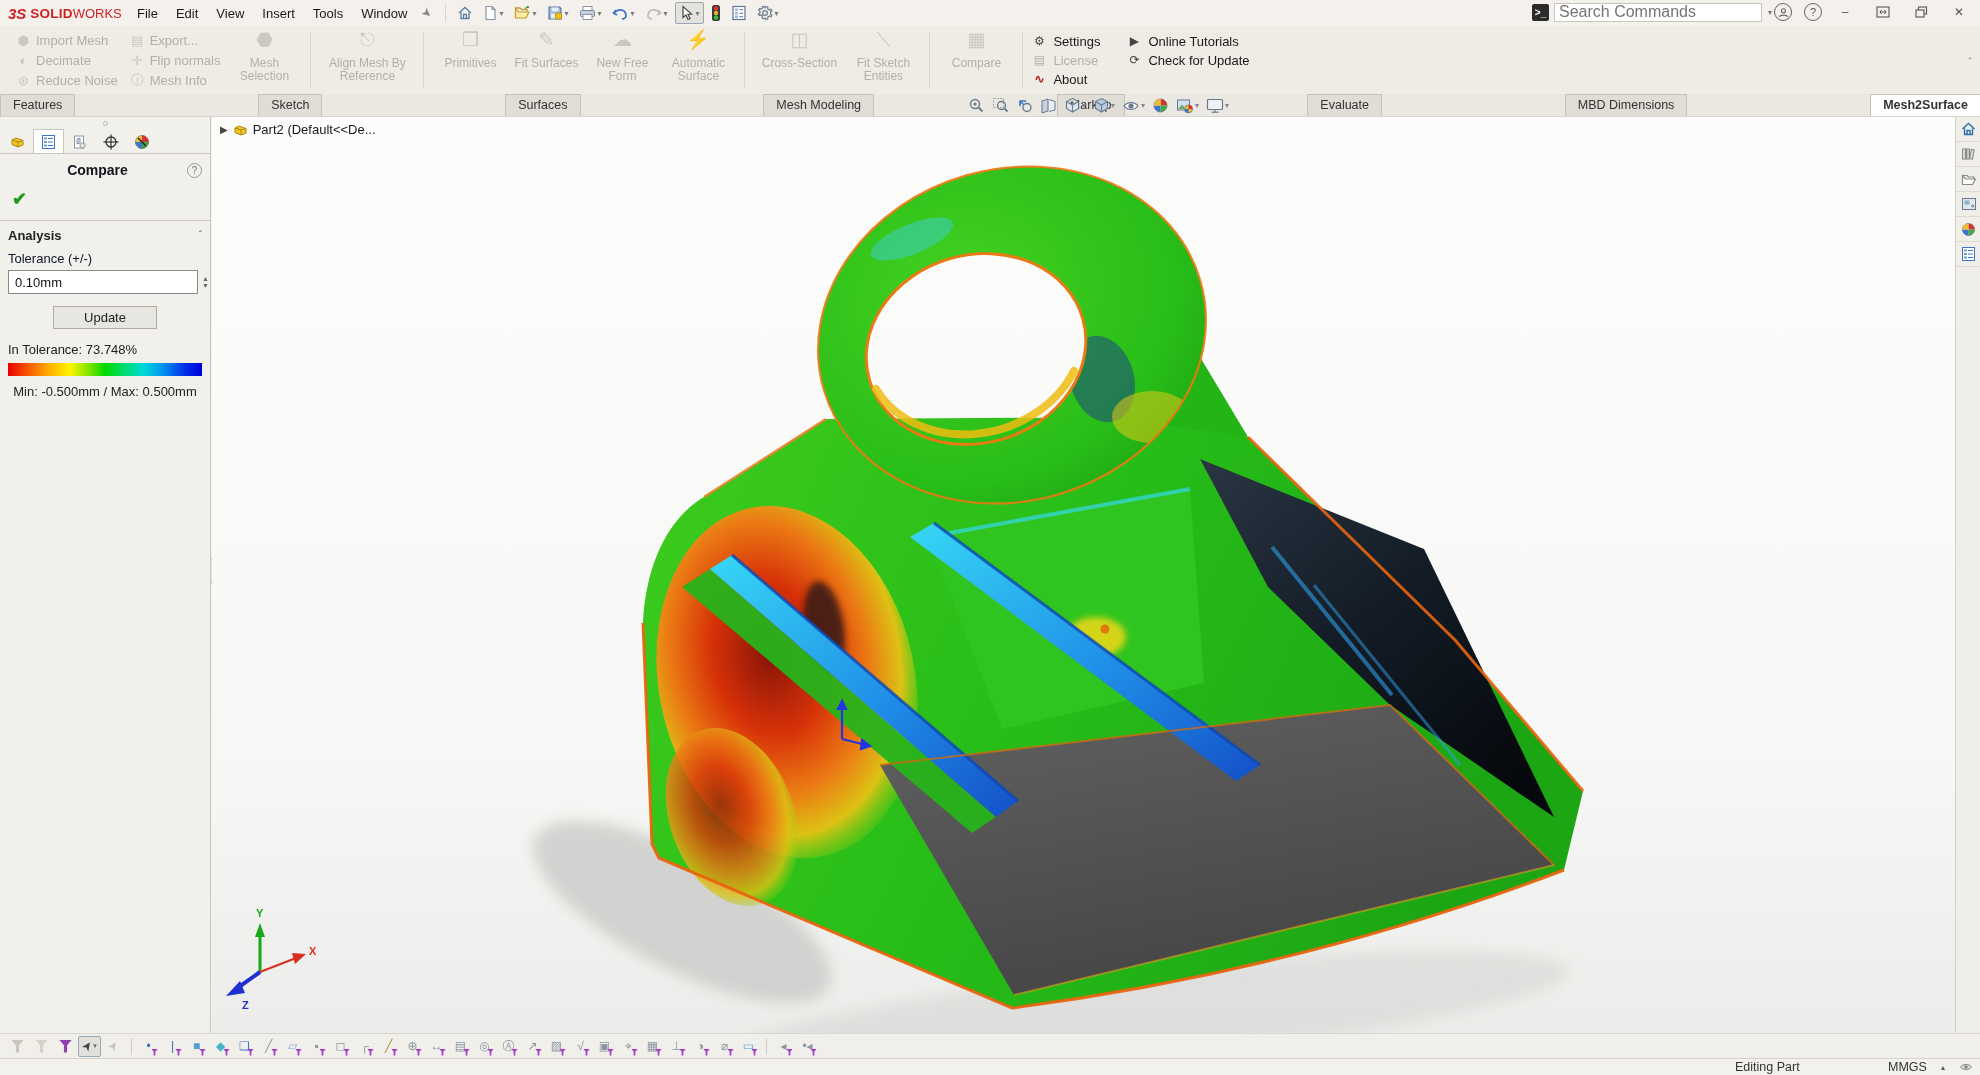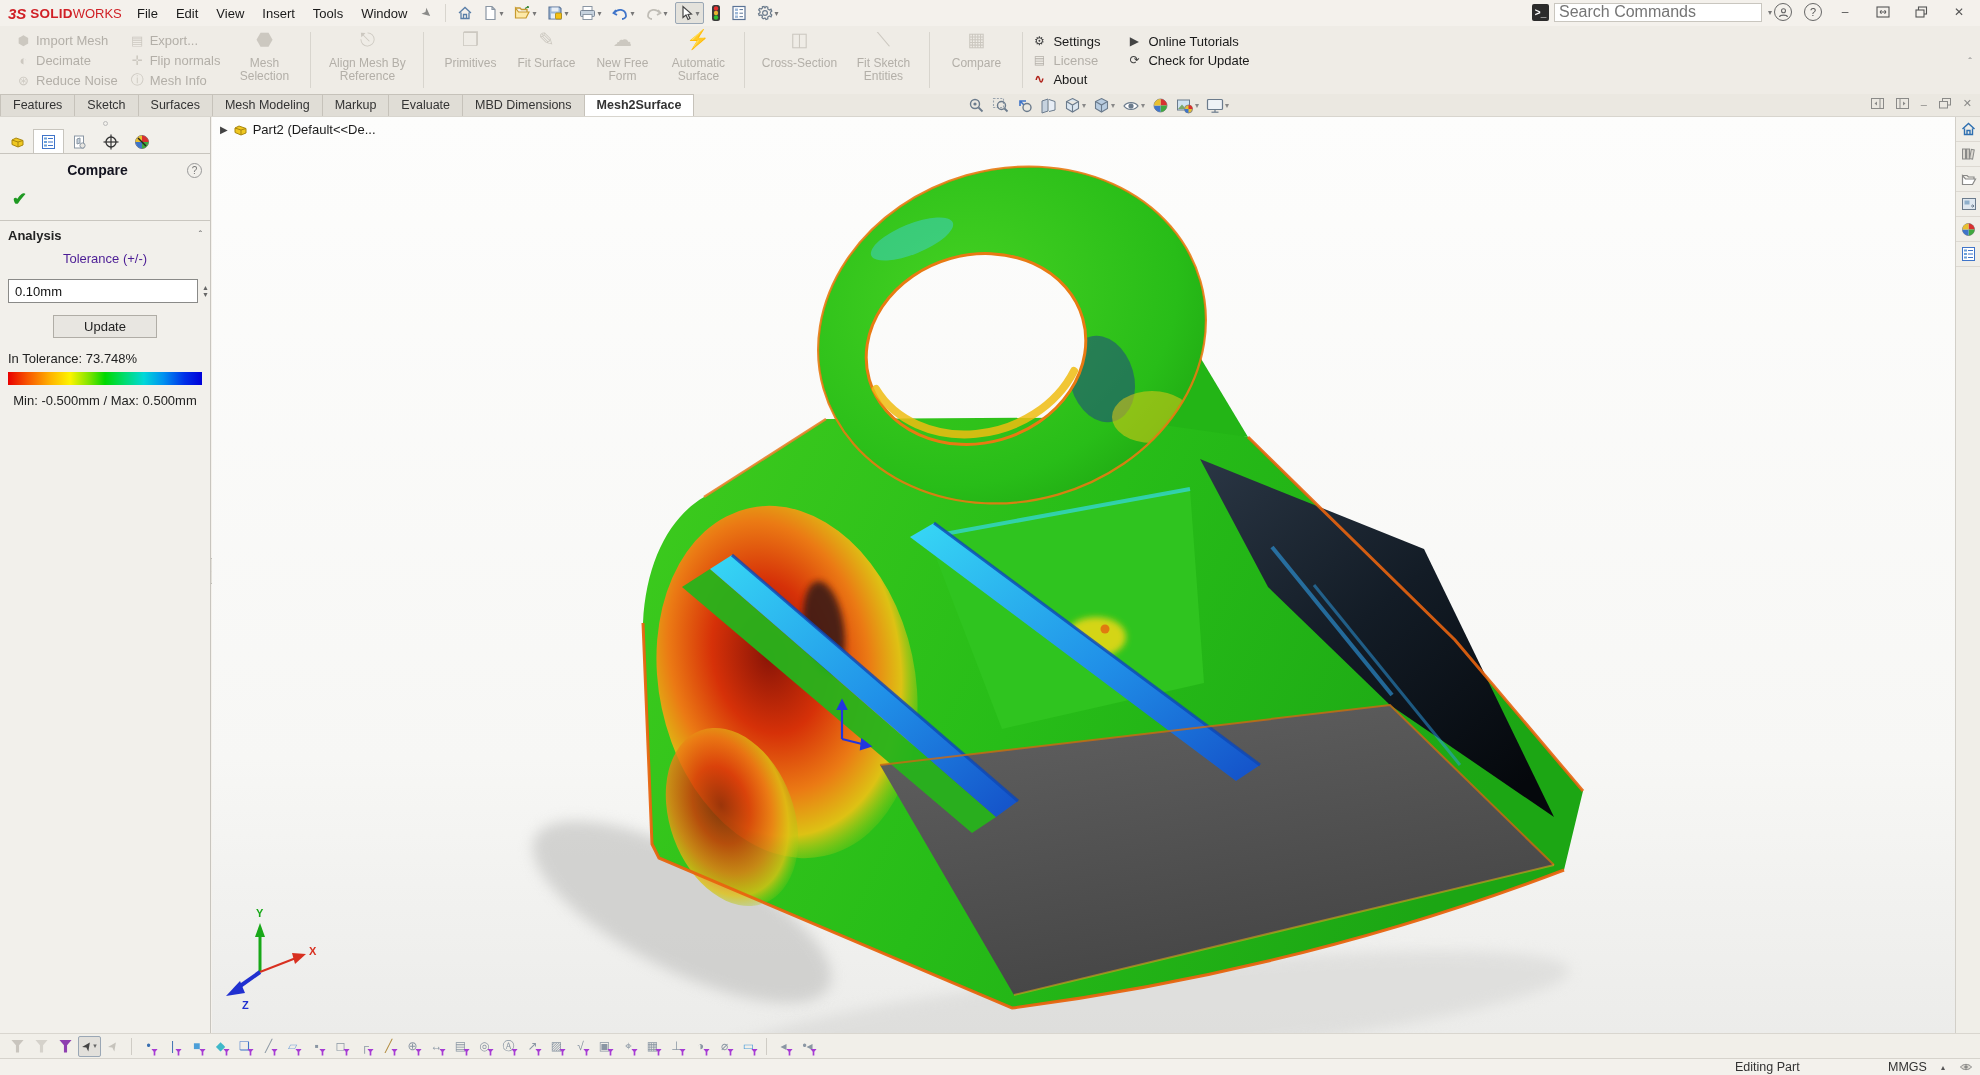--- a/index.html
+++ b/index.html
@@ -46,21 +46,21 @@
     color:#b3afa8; text-align:center; line-height:13px; font-size:12px; padding-top:4px; height:62px;}
   .rb-big .gicon { font-size:19px; color:#ccc8c0; height:24px; }
   .rb-settings { display:grid; grid-template-columns:auto auto; grid-auto-rows:19px; column-gap:26px; align-content:center;}
   .rb-set-item { display:flex; align-items:center; color:#1a1a1a; white-space:nowrap;}
   .rb-set-item .sicon { width:16px; margin-right:6px; text-align:center; font-size:12px;}
   .rb-set-item.dis { color:#b3afa8; }
   #ribbon-collapse { position:absolute; right:8px; top:30px; color:#888; font-size:11px;}
 
   
   #tabband { position:absolute; left:0; top:94px; width:1980px; height:23px; background:#ebe8e1;
-    display:flex; align-items:flex-end; border-bottom:1px solid #d8d5ce;}
+    display:flex; align-items:flex-end; border-bottom:1px solid #d8d5ce;justify-content:space-between;}
   .cm-tab { padding:3px 12px 4px; border:1px solid #c6c2ba; border-bottom:none; background:#e0ddd6;
     margin-right:-1px; font-size:12.5px; color:#333; }
   .cm-tab.active { background:#fff; font-weight:bold; position:relative; z-index:2; }
   #headsup { position:absolute; left:966px; top:2px; display:flex; align-items:center; gap:3px;}
   .hu-btn { display:flex; align-items:center; padding:1px 2px;}
   .hu-caret { font-size:8px; color:#888; margin-left:1px;}
   #vp-controls { position:absolute; right:8px; top:3px; display:flex; gap:12px; align-items:center;}
   #vp-controls span { color:#8a8a88; font-size:11px; }
 
   
@@ -74,21 +74,21 @@
   .ptab.active { background:#fff; border-color:#c8c5be; }
   #cmp-header { display:flex; align-items:center; margin-top:8px; padding:0 8px;}
   #cmp-title { flex:1; text-align:center; font-weight:bold; font-size:14px; color:#141420;}
   #help-icon { width:15px; height:15px; border:1.3px solid #999; border-radius:50%; color:#777;
     font-size:10px; display:flex; align-items:center; justify-content:center;}
   #ok-check { color:#1f9922; font-size:18px; font-weight:bold; padding:10px 0 4px 12px;}
   .panel-hr { border:none; border-top:1px solid #c9c6bf; margin:6px 0 0; }
   #analysis-row { display:flex; align-items:center; padding:7px 8px 2px;}
   #analysis-row .lbl { flex:1; font-weight:bold; color:#222; }
   #analysis-row .chev { color:#666; font-size:10px; }
-  #tol-label { padding:6px 8px 13px; color:#4c1d95;text-align:center; }
+  #tol-label { padding:6px 8px 4px; color:#0f172a; }
   #tol-row { display:flex; align-items:stretch; padding:0 8px; }
   #tol-input { flex:1; height:24px; border:1px solid #8a8a88; background:#fff; padding:0 6px;
     font-size:13px; color:#111; font-family:"Liberation Sans",sans-serif;}
   #tol-spin { display:flex; flex-direction:column; justify-content:center; margin-left:4px; color:#666;}
   #tol-spin span { font-size:7px; line-height:7px; text-align:center;}
   #update-btn { display:block; margin:12px auto 0; width:104px; height:23px; background:#e8e6e1;
     border:1px solid #b0ada6; font-size:13px; color:#222; font-family:"Liberation Sans",sans-serif;}
   #intol-label { padding:13px 8px 6px; color:#222; }
   #grad-bar { margin:0 8px; height:13px;
     background:linear-gradient(to right,#e90000 0%,#f85500 10%,#ffb400 22%,#fdf400 32%,#7ce400 42%,
@@ -312,21 +312,21 @@
       </span>
   </div>
   <span class="rb-vsep"></span>
   <div class="rb-group">
     <span class="rb-big">
         <span class="gicon">❒</span>
         <span>Primitives</span>
       </span>
     <span class="rb-big">
         <span class="gicon">✎</span>
-        <span>Fit Surface</span>
+        <span>Fit Surfaces</span>
       </span>
     <span class="rb-big">
         <span class="gicon">☁</span>
         <span>New Free Form</span>
       </span>
     <span class="rb-big">
         <span class="gicon">⚡</span>
         <span>Automatic Surface</span>
       </span>
   </div>

